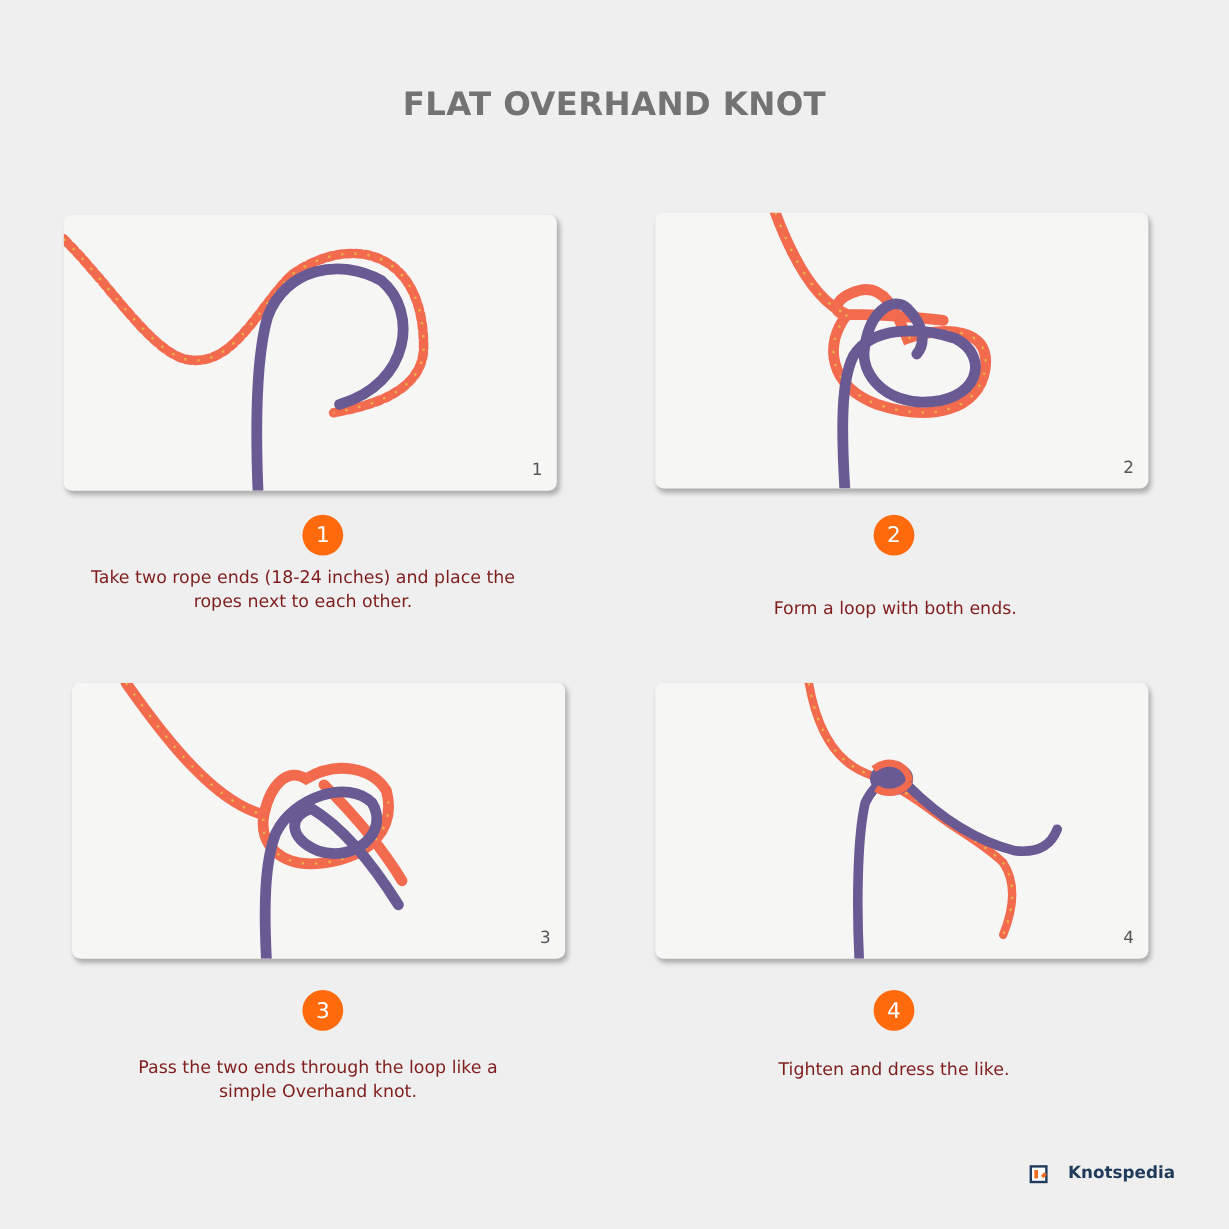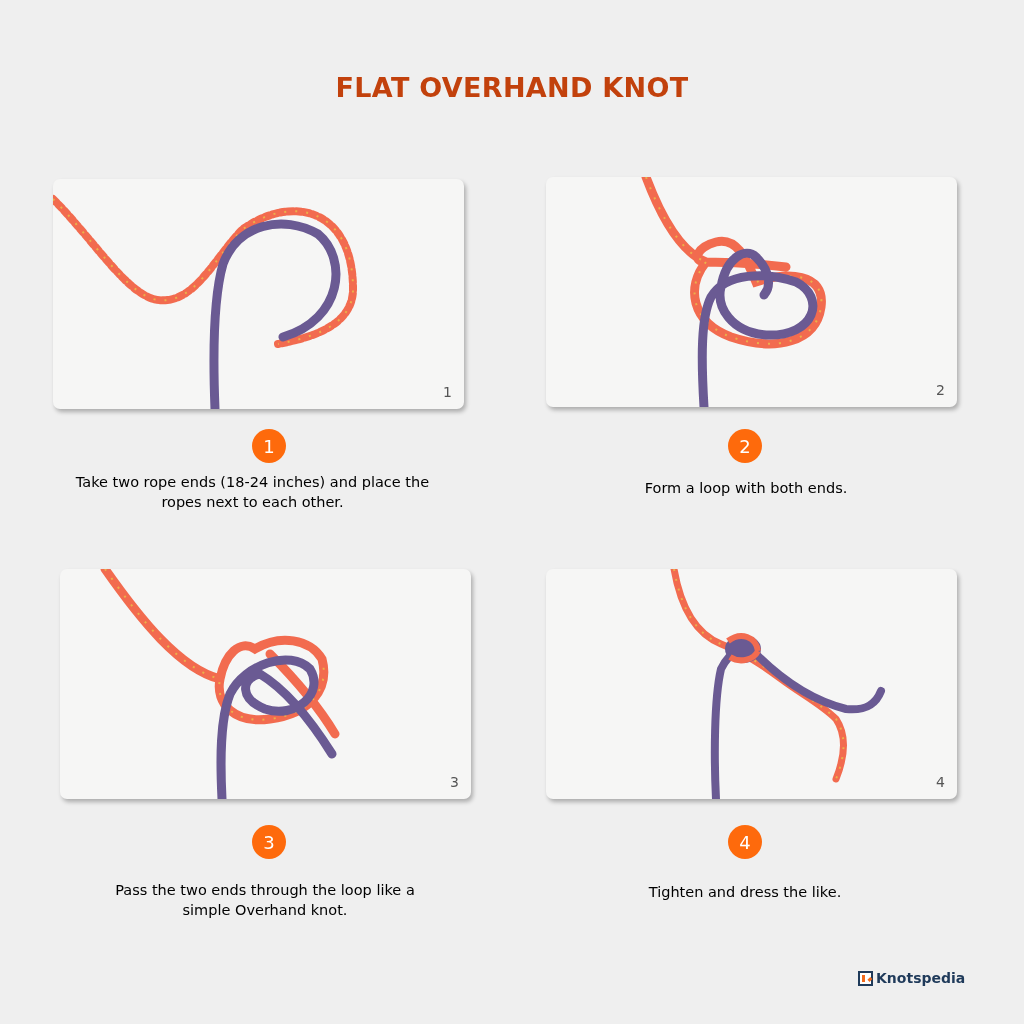--- a/index.html
+++ b/index.html
@@ -3,43 +3,43 @@
 <meta charset="utf-8">
 <style>
   html, body { margin: 0; padding: 0; }
   body {
     width: 1024px; height: 1024px; background: #efefef; position: relative;
     font-family: "DejaVu Sans", sans-serif; overflow: hidden; color: #2a2a2a;
   }
   .title {
     position: absolute; top: 72px; left: 0; width: 1024px; text-align: center;
     font-family: "DejaVu Sans", sans-serif; font-weight: 700; font-size: 27px;
-    letter-spacing: 0.3px; color: #c2410c;
+    letter-spacing: 0.3px; color: #737373;
   }
   .panel {
     position: absolute; width: 411px; height: 230px; background: #f6f6f5;
     border-radius: 7px; box-shadow: 2px 3px 4px rgba(0,0,0,0.28); overflow: hidden;
   }
   .panel svg { position: absolute; left: 0; top: 0; width: 100%; height: 100%; }
   .panel-num {
     position: absolute; right: 12px; bottom: 9px; font-size: 14px; color: #555;
     font-family: "DejaVu Sans", sans-serif;
   }
   .badge {
     position: absolute; width: 34px; height: 34px; border-radius: 50%;
     background: #fe6a0c; color: #fff; font-size: 18px; font-weight: 500;
     display: flex; align-items: center; justify-content: center;
     font-family: "DejaVu Sans", sans-serif;
   }
   .desc {
     position: absolute; text-align: center; font-size: 14.5px; line-height: 20px;
-    color: #000000; font-family: "DejaVu Sans", sans-serif;
+    color: #7f1d1d; font-family: "DejaVu Sans", sans-serif;
   }
   .logo {
-    position: absolute; left: 858px; top: 970px; display: flex; align-items: center; gap: 3px;
+    position: absolute; left: 858px; top: 970px; display: flex; align-items: center; gap: 17px;
   }
   .logo-mark {
     width: 15px; height: 15px; border: 2px solid #1f3a5a; box-sizing: border-box;
     position: relative; background: #fff;
   }
   .logo-mark::before {
     content: ""; position: absolute; left: 2px; top: 2px; width: 3px; height: 7px; background: #f26b1d;
   }
   .logo-mark::after {
     content: ""; position: absolute; left: 5px; top: 3px; width: 4px; height: 4px;
@@ -89,21 +89,21 @@
     <ellipse cx="197" cy="80" rx="18" ry="14" fill="#6a5a93"></ellipse>
     <path d="M182 72 C195 62 210 68 212 82 M184 88 C195 95 208 90 212 82" fill="none" stroke="#f26b4f" stroke-width="6"></path>
   </svg>
   <div class="panel-num">4</div>
 </div>
 
 <div class="badge" style="left:252px; top:429px;">1</div>
 <div class="desc" style="left:55px; top:472px; width:395px;">Take two rope ends (18-24 inches) and place the ropes next to each other.</div>
 
 <div class="badge" style="left:728px; top:429px;">2</div>
-<div class="desc" style="left:546px; top:478px; width:400px;">Form a loop with both ends.</div>
+<div class="desc" style="left:546px; top:498px; width:400px;">Form a loop with both ends.</div>
 
 <div class="badge" style="left:252px; top:825px;">3</div>
 <div class="desc" style="left:95px; top:880px; width:340px;text-align:center;">Pass the two ends through the loop like a simple Overhand knot.</div>
 
 <div class="badge" style="left:728px; top:825px;">4</div>
 <div class="desc" style="left:560px; top:882px; width:370px;">Tighten and dress the like.</div>
 
 <div class="logo">
   <div class="logo-mark"></div>
   <div class="logo-text">Knotspedia</div>

